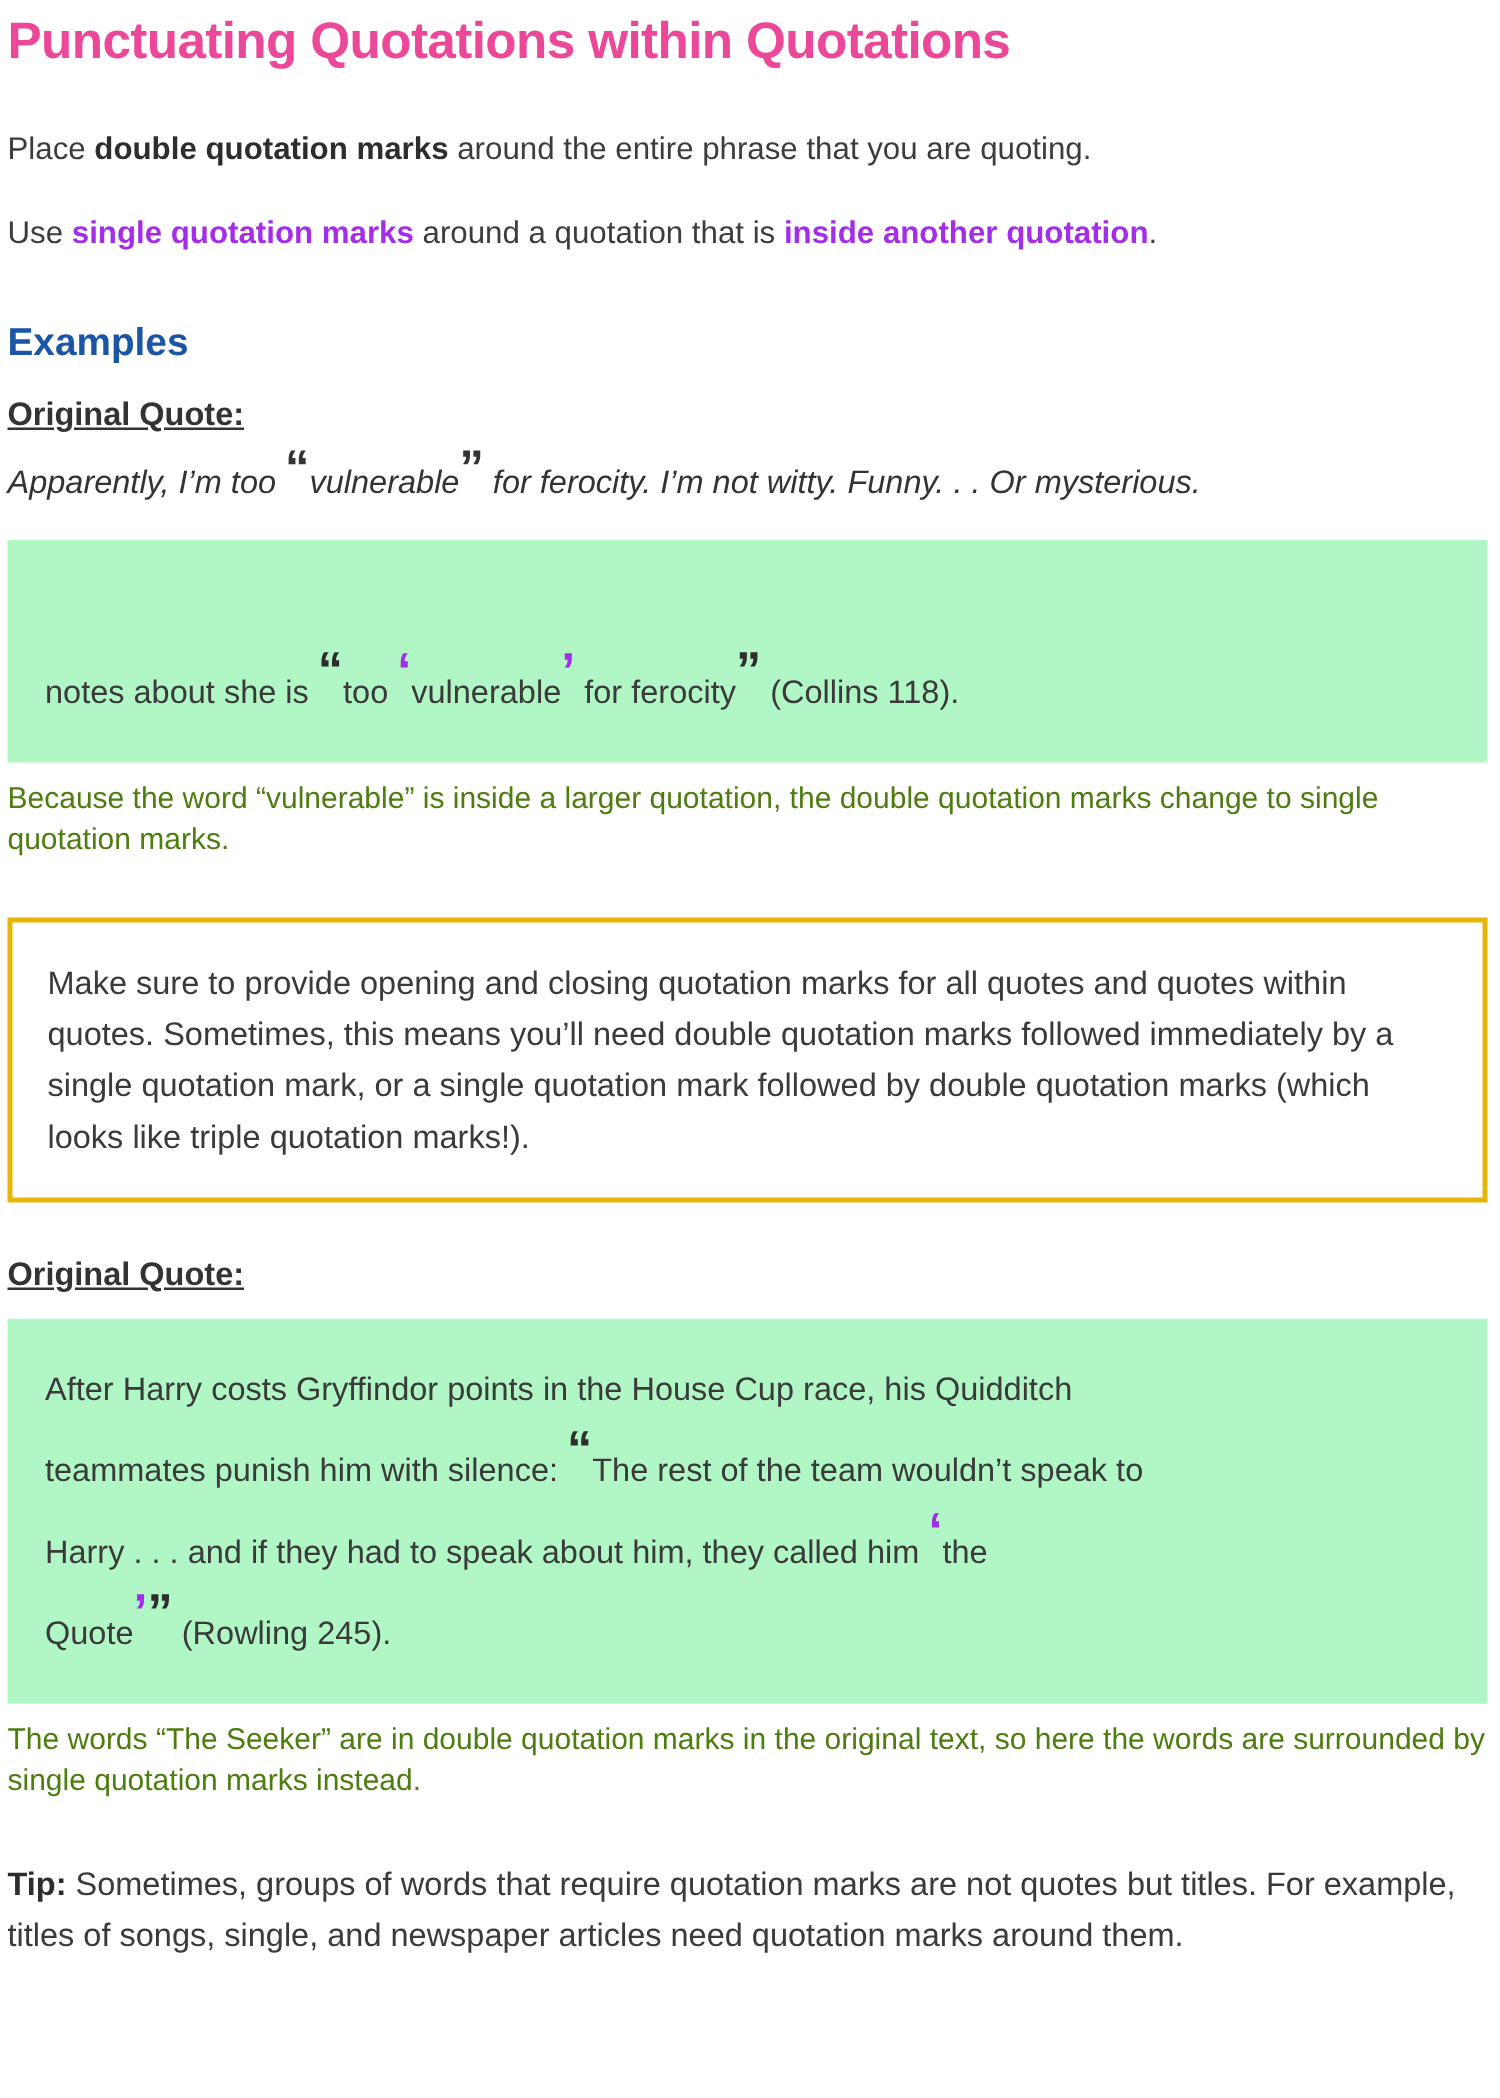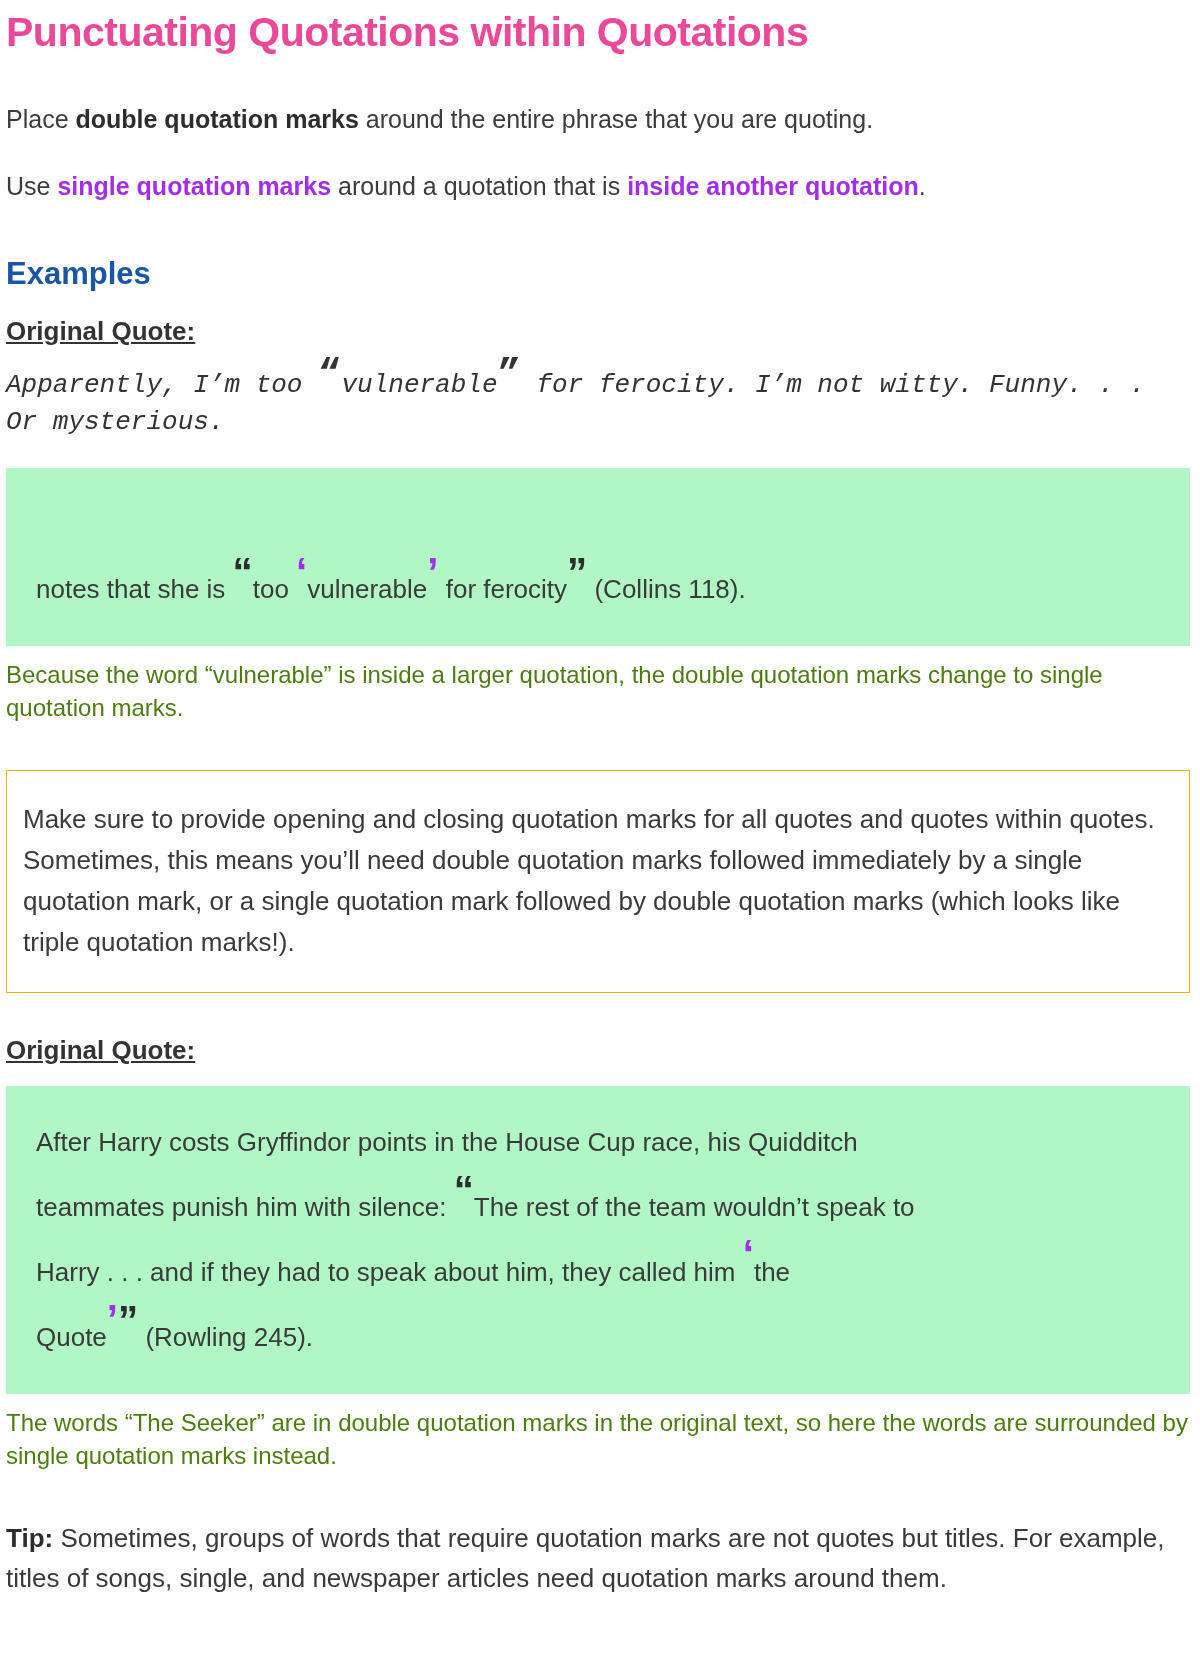--- a/index.html
+++ b/index.html
@@ -37,21 +37,21 @@
   }
   .label {
     margin: 0 0 20px 0;
     font-size: 26px;
     font-weight: bold;
     color: #333333;
     text-decoration: underline;
   }
   .serif-quote {
     margin: 0 0 28px 0;
-    font-family: Liberation Mono, monospace;
+    font-family: Liberation Sans, sans-serif;
     font-style: italic;
     font-size: 26px;
     line-height: 1.4;
     color: #333333;
   }
   
   .sq {
     font-style: normal;
     font-weight: bold;
     font-size: 1.5em;
@@ -76,22 +76,22 @@
   }
   .bq.purple { color: #a32de8; }
   .caption {
     margin: 12px 0 46px 0;
     font-size: 24px;
     line-height: 1.38;
     color: #4d7c0f;
   }
   .notebox {
     margin: 0 0 42px 0;
-    padding: 28px 16px;
-    border: 1px solid #eab308;
+    padding: 28px 28px;
+    border: 4px solid #eab308;
     font-size: 26px;
     line-height: 1.58;
     color: #3a3a3a;
   }
   .tip {
     margin: 0;
     font-size: 26px;
     line-height: 1.55;
     color: #3a3a3a;
   }
@@ -114,21 +114,21 @@
   <h2>Examples</h2>
 
   <p class="label">Original Quote:</p>
 
   <p class="serif-quote">
     <span>Apparently, I’m too </span><span class="sq">“</span><span>vulnerable</span><span class="sq">”</span><span> for ferocity. I’m not witty. Funny. . . Or mysterious.</span>
   </p>
 
   <div class="greenbox">
     <br>
-    <span>notes that she is </span><span class="bq">“</span><span>too </span><span class="bq purple">‘</span><span>vulnerable</span><span class="bq purple">’</span><span> for ferocity</span><span class="bq">”</span><span> (Collins 118).</span>
+    <span>notes about she is </span><span class="bq">“</span><span>too </span><span class="bq purple">‘</span><span>vulnerable</span><span class="bq purple">’</span><span> for ferocity</span><span class="bq">”</span><span> (Collins 118).</span>
   </div>
 
   <p class="caption">Because the word “vulnerable” is inside a larger quotation, the double quotation marks change to single quotation marks.</p>
 
   <div class="notebox">Make sure to provide opening and closing quotation marks for all quotes and quotes within quotes. Sometimes, this means you’ll need double quotation marks followed immediately by a single quotation mark, or a single quotation mark followed by double quotation marks (which looks like triple quotation marks!).</div>
 
   <p class="label">Original Quote:</p>
 
 
   <div class="greenbox">

